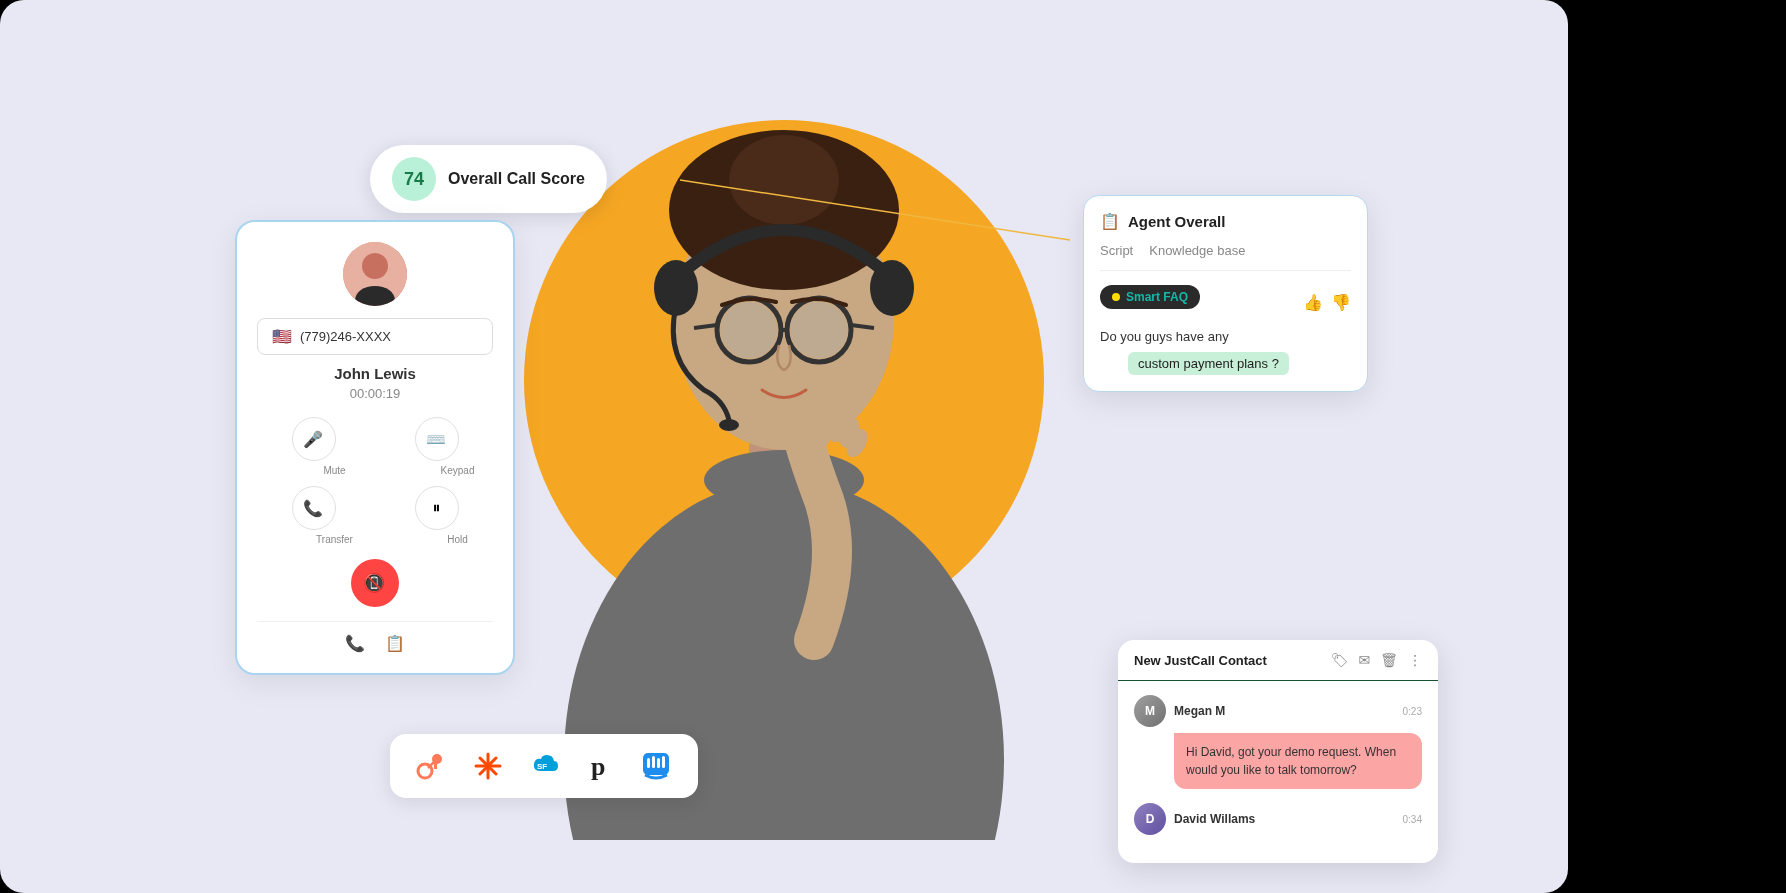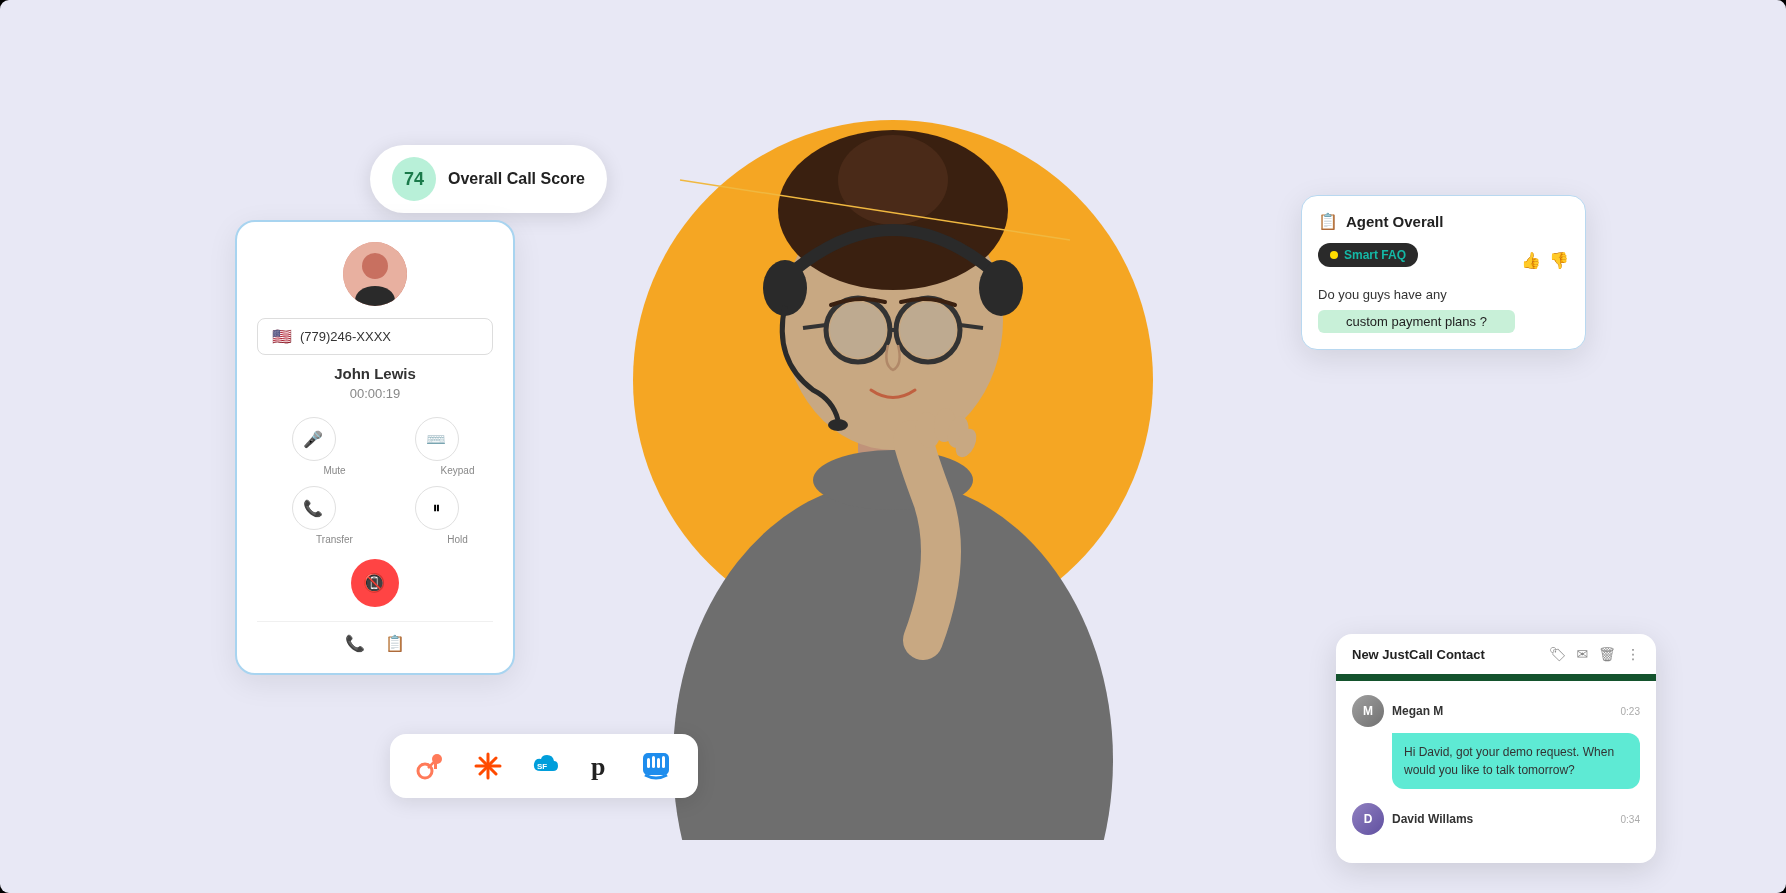--- a/index.html
+++ b/index.html
@@ -4,24 +4,24 @@
   <style>
     * { box-sizing: border-box; margin: 0; padding: 0; }
     body {
       width: 1786px;
       height: 893px;
       overflow: hidden;
       background: #000;
       font-family: -apple-system, BlinkMacSystemFont, 'Segoe UI', sans-serif;
     }
     .main-container {
-      width: 1786px;
+      width: 1568px;
       height: 893px;
       background: #e8e8f5;
-      border-radius: 9px;
+      border-radius: 24px;
       position: relative;
       overflow: hidden;
     }
 
     
     .orange-circle {
       position: absolute;
       width: 520px;
       height: 520px;
       background: #f5a623;
@@ -255,24 +255,25 @@
     }
     .question-text {
       font-size: 13px;
       color: #333;
       margin-bottom: 8px;
     }
     .highlight-text {
       display: inline-block;
       background: #c8f0d8;
       border-radius: 6px;
-      padding: 4px 28px;
+      padding: 4px 10px;
       font-size: 13px;
       color: #222;
       font-weight: 500;
+      margin-left: 28px;
     }
 
     
     .integrations-bar {
       position: absolute;
       bottom: 95px;
       left: 390px;
       background: white;
       border-radius: 16px;
       padding: 14px 24px;
@@ -301,21 +302,21 @@
       border-radius: 16px;
       box-shadow: 0 8px 30px rgba(0,0,0,0.12);
       z-index: 10;
       overflow: hidden;
     }
     .chat-header {
       display: flex;
       align-items: center;
       justify-content: space-between;
       padding: 12px 16px;
-      border-bottom: 7px solid #14532d;
+      border-bottom: 1px solid #14532d;
     }
     .chat-title {
       font-size: 13px;
       font-weight: 600;
       color: #222;
     }
     .chat-header-icons {
       display: flex;
       gap: 10px;
       color: #888;
@@ -349,21 +350,21 @@
       font-size: 12px;
       font-weight: 600;
       color: #333;
     }
     .chat-time {
       font-size: 10px;
       color: #aaa;
       margin-left: auto;
     }
     .chat-bubble {
-      background: #5eead4;
+      background: #fca5a5;
       border-radius: 0 12px 12px 12px;
       padding: 10px 12px;
       font-size: 12px;
       color: #333;
       line-height: 1.5;
       margin-left: 40px;
     }
     .chat-bubble.outgoing {
       background: #c8f0e0;
       border-radius: 12px 12px 0 12px;
@@ -482,20 +483,24 @@
       <span class="footer-icon">📋</span>
     </div>
   </div>
 
   <div class="agent-assist-panel">
     <div class="agent-assist-header">
       <span class="agent-assist-icon">📋</span>
       <span class="agent-assist-title">Agent Overall</span>
     </div>
 
+    <div class="agent-assist-tabs">
+      <span class="assist-tab">Script</span>
+      <span class="assist-tab">Knowledge base</span>
+    </div>
 
     <div class="feedback-row">
       <div class="smart-faq-btn">
         <div class="smart-faq-dot"></div>
         <span>Smart FAQ</span>
       </div>
       <div class="feedback-icons">
         <span style="font-size:16px;color:#3a7bd5;cursor:pointer;">👍</span>
         <span style="font-size:16px;color:#3a7bd5;cursor:pointer;">👎</span>
       </div>

